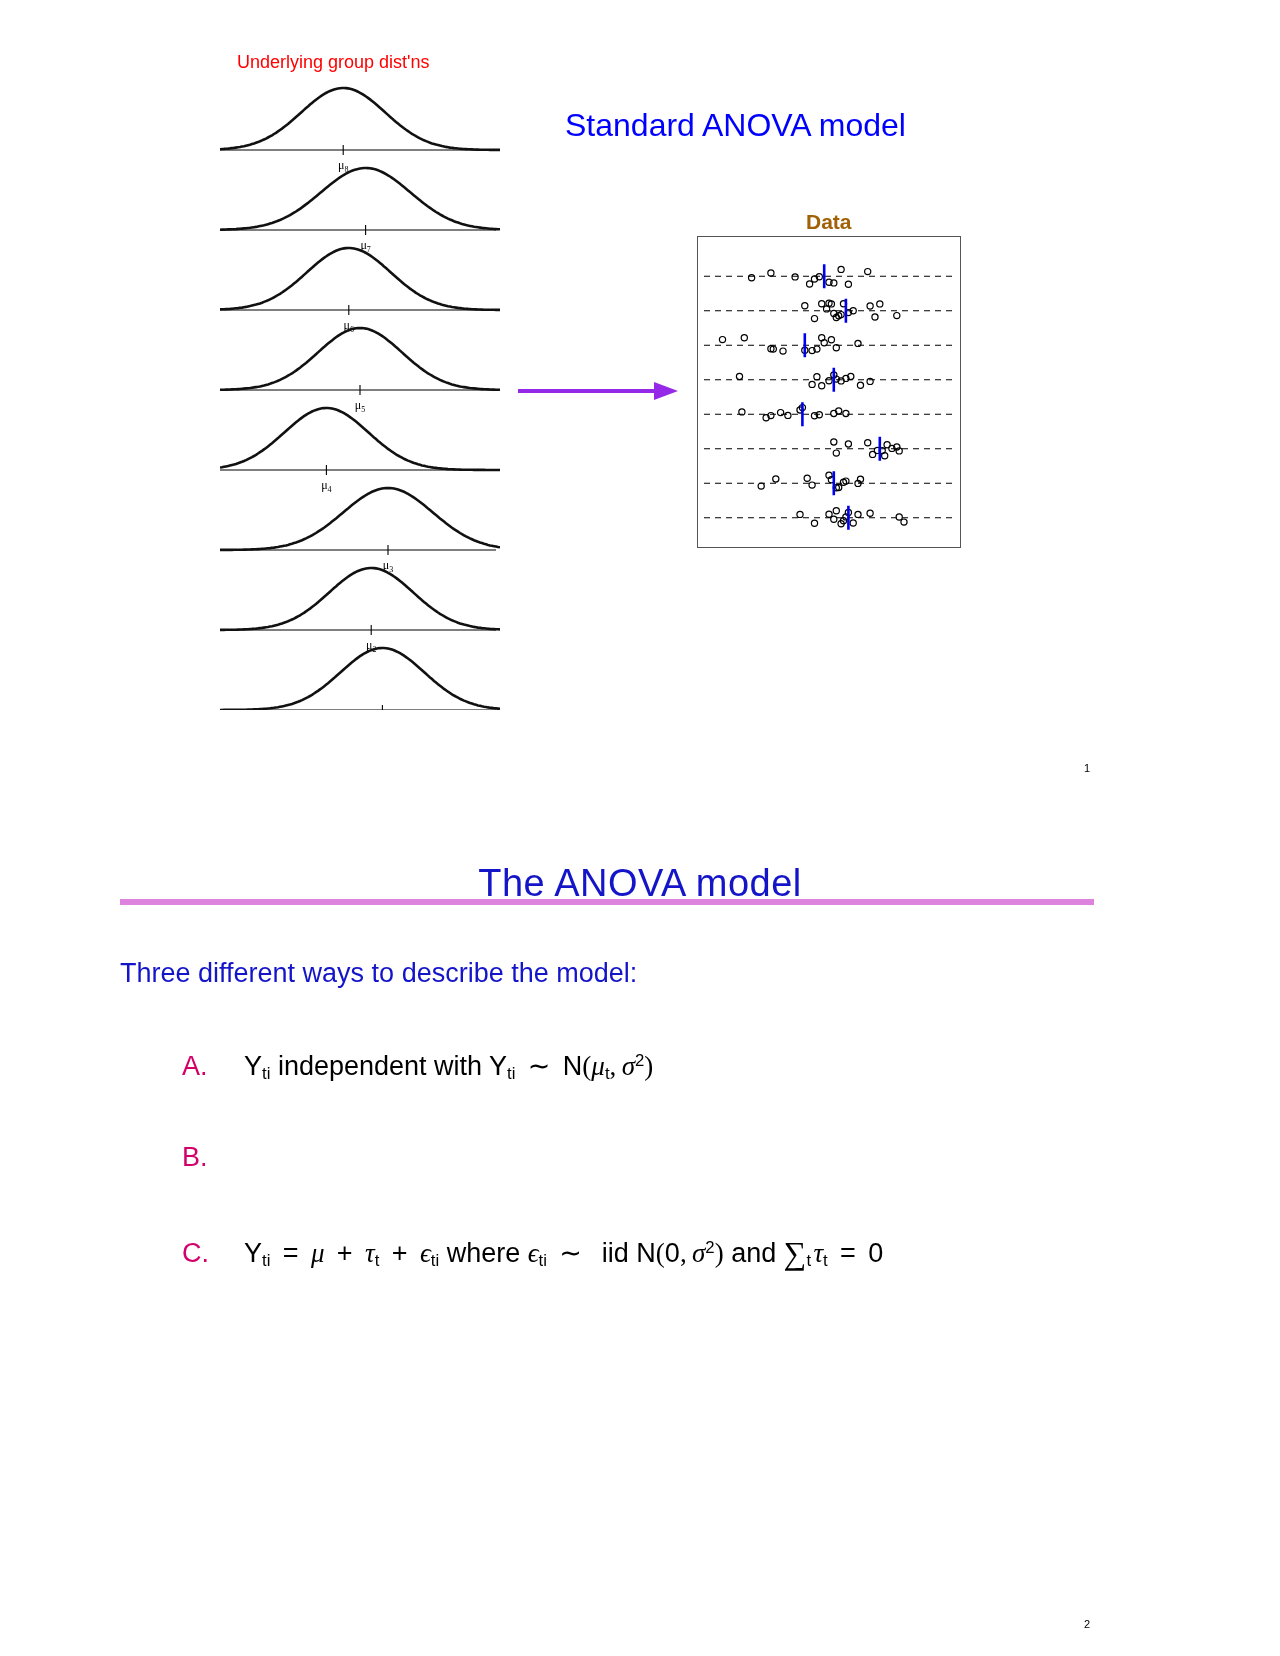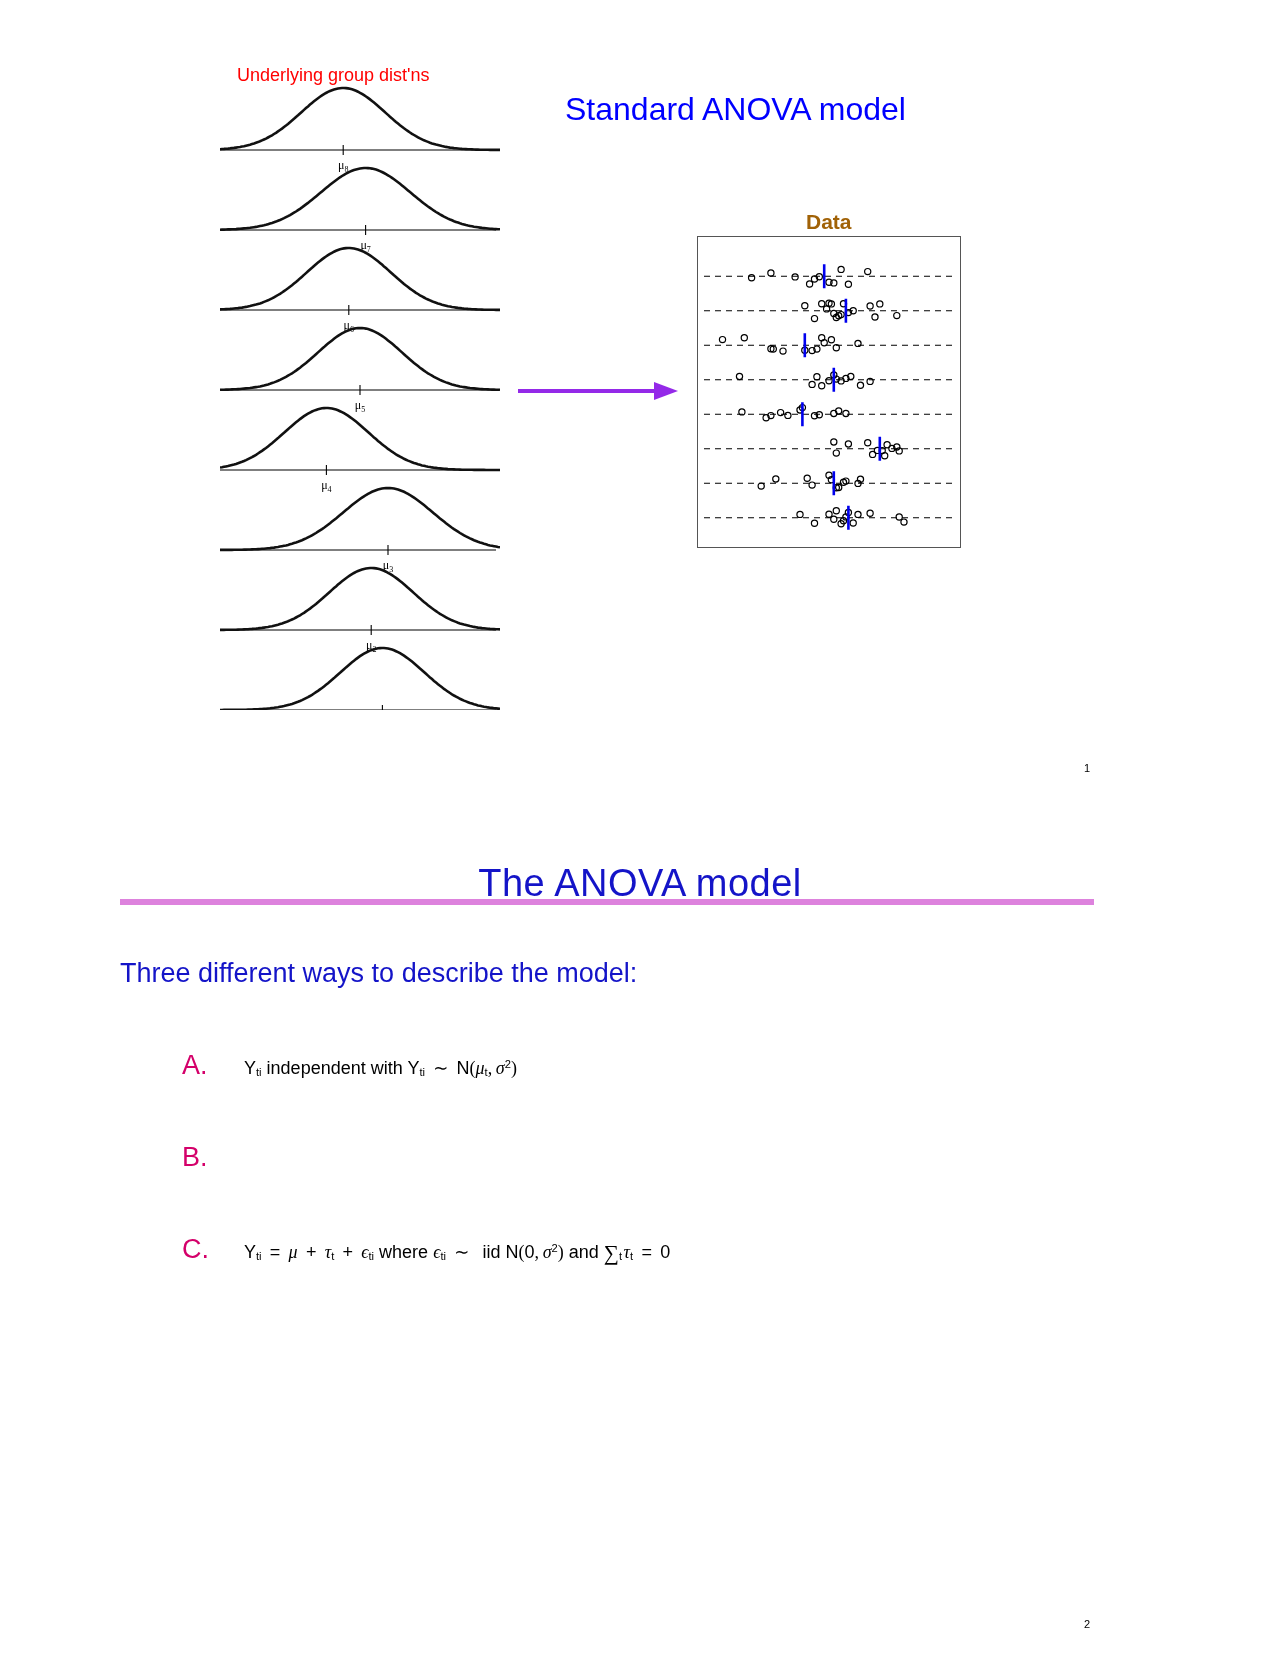--- a/index.html
+++ b/index.html
@@ -24,26 +24,25 @@
   #slide-2 { top: 800px; height: 856px; }
 
   
   .caption-underlying {
     position: absolute;
     left: 237px;
     top: 52px;
     font-size: 18px;
     color: #ff0000;
     white-space: nowrap;
-    margin-top: 13px;
   }
   .slide1-title {
     position: absolute;
     left: 565px;
-    top: 91px;
+    top: 107px;
     font-size: 32px;
     color: #0000ff;
     white-space: nowrap;
   }
   .caption-data {
     position: absolute;
     left: 806px;
     top: 210px;
     font-size: 21px;
     color: #a16207;
@@ -122,21 +121,21 @@
   }
   #eq-a { top: 1050px; }
   #eq-b { top: 1142px; }
   #eq-c { top: 1234px; }
   .eq-letter {
     color: #d4006a;
     font-size: 27px;
     width: 62px;
     flex: 0 0 62px;
   }
-  .eq-body { font-size: 18px; }
+  .eq-body { font-size: 27px; }
   .mathit { font-family: "Liberation Serif", serif; font-style: italic; }
   .mathrm { font-family: "Liberation Serif", serif; font-style: normal; }
   sub.tight { font-size: .62em; vertical-align: -.22em; }
   sup.tight { font-size: .62em; vertical-align: .52em; }
   .op { padding: 0 .18em; }
   .sumsym {
     font-family: "Liberation Serif", serif;
     font-size: 1.18em;
     position: relative;
     top: 2px;

